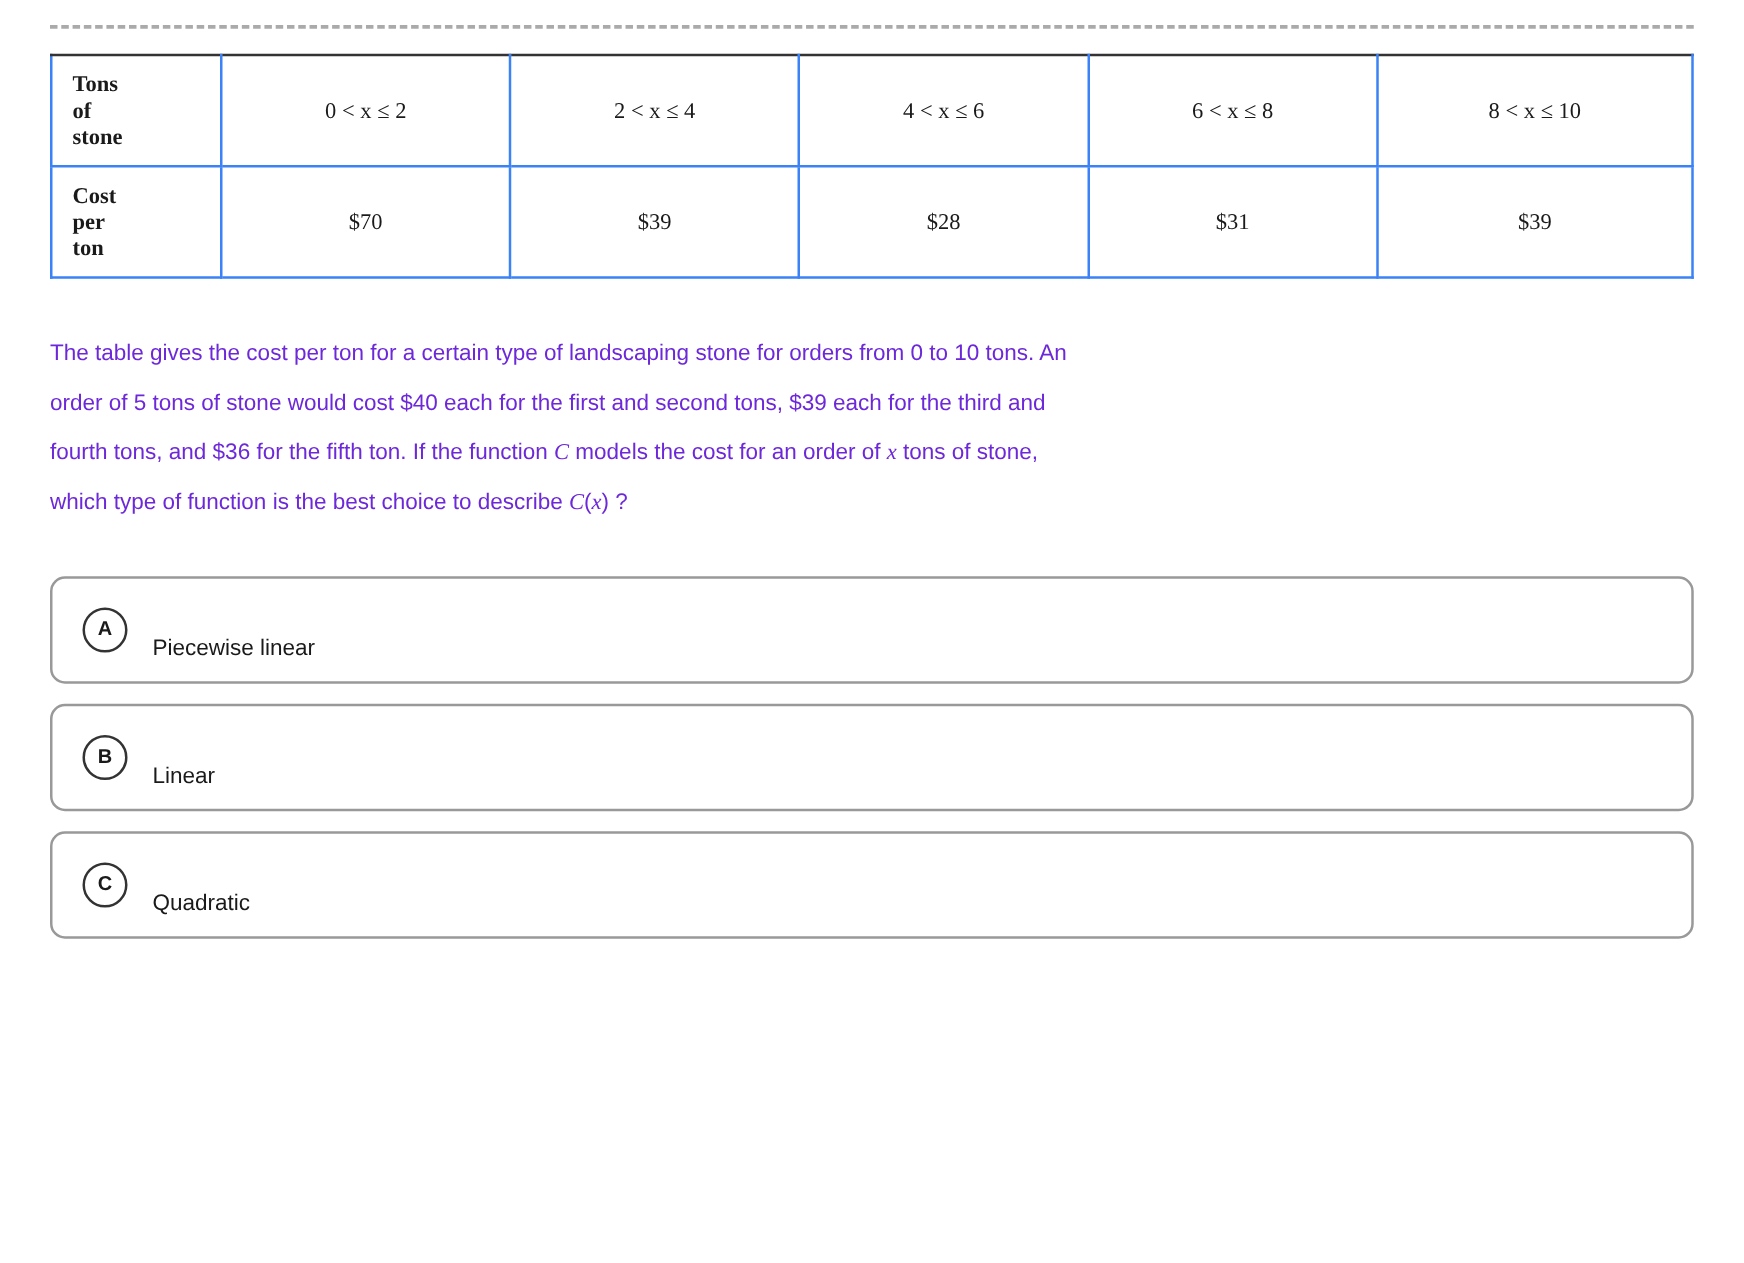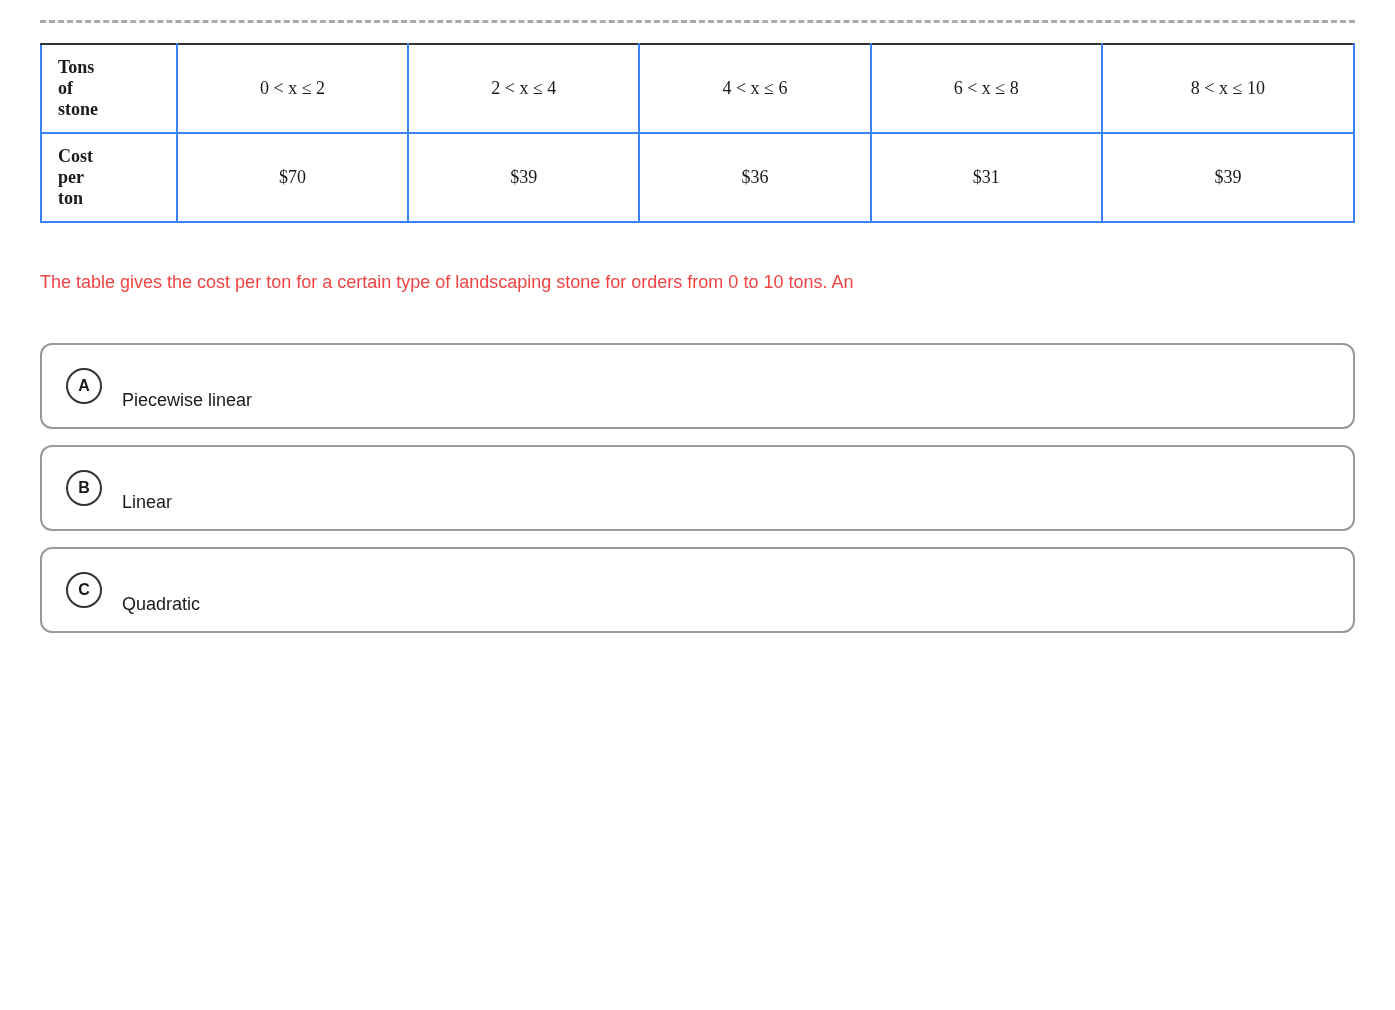--- a/index.html
+++ b/index.html
@@ -56,21 +56,21 @@
     
     .math-italic {
     }
 
     
     .description {
       font-family: Arial, Helvetica, sans-serif;
       font-size: 18px;
       line-height: 2.2;
       margin-bottom: 40px;
-      color: #ef4444;
+      color: #6d28d9;
     }
 
     
     .answer-choices {
       display: flex;
       flex-direction: column;
       gap: 16px;
       margin-top: 20px;
     }
 
@@ -138,29 +138,32 @@
       </th>
     </tr>
   </thead>
   <tbody>
     <tr>
       <td class="row-header">
         <strong>Cost<br>per<br>ton</strong>
       </td>
       <td>$70</td>
       <td>$39</td>
-      <td>$36</td>
+      <td>$28</td>
       <td>$31</td>
       <td>$39</td>
     </tr>
   </tbody>
 </table>
 
 <div class="description">
   <p>The table gives the cost per ton for a certain type of landscaping stone for orders from 0 to 10 tons. An</p>
+  <p>order of 5 tons of stone would cost $40 each for the first and second tons, $39 each for the third and</p>
+  <p>fourth tons, and $36 for the fifth ton. If the function <span class="math-func">C</span> models the cost for an order of <span class="math-func">x</span> tons of stone,</p>
+  <p>which type of function is the best choice to describe <span class="math-func">C</span>(<span class="math-func">x</span>) ?</p>
 </div>
 
 <div class="answer-choices">
   <div class="answer-option">
     <div class="answer-label">A</div>
     <span class="answer-text">Piecewise linear</span>
   </div>
   <div class="answer-option">
     <div class="answer-label">B</div>
     <span class="answer-text">Linear</span>

